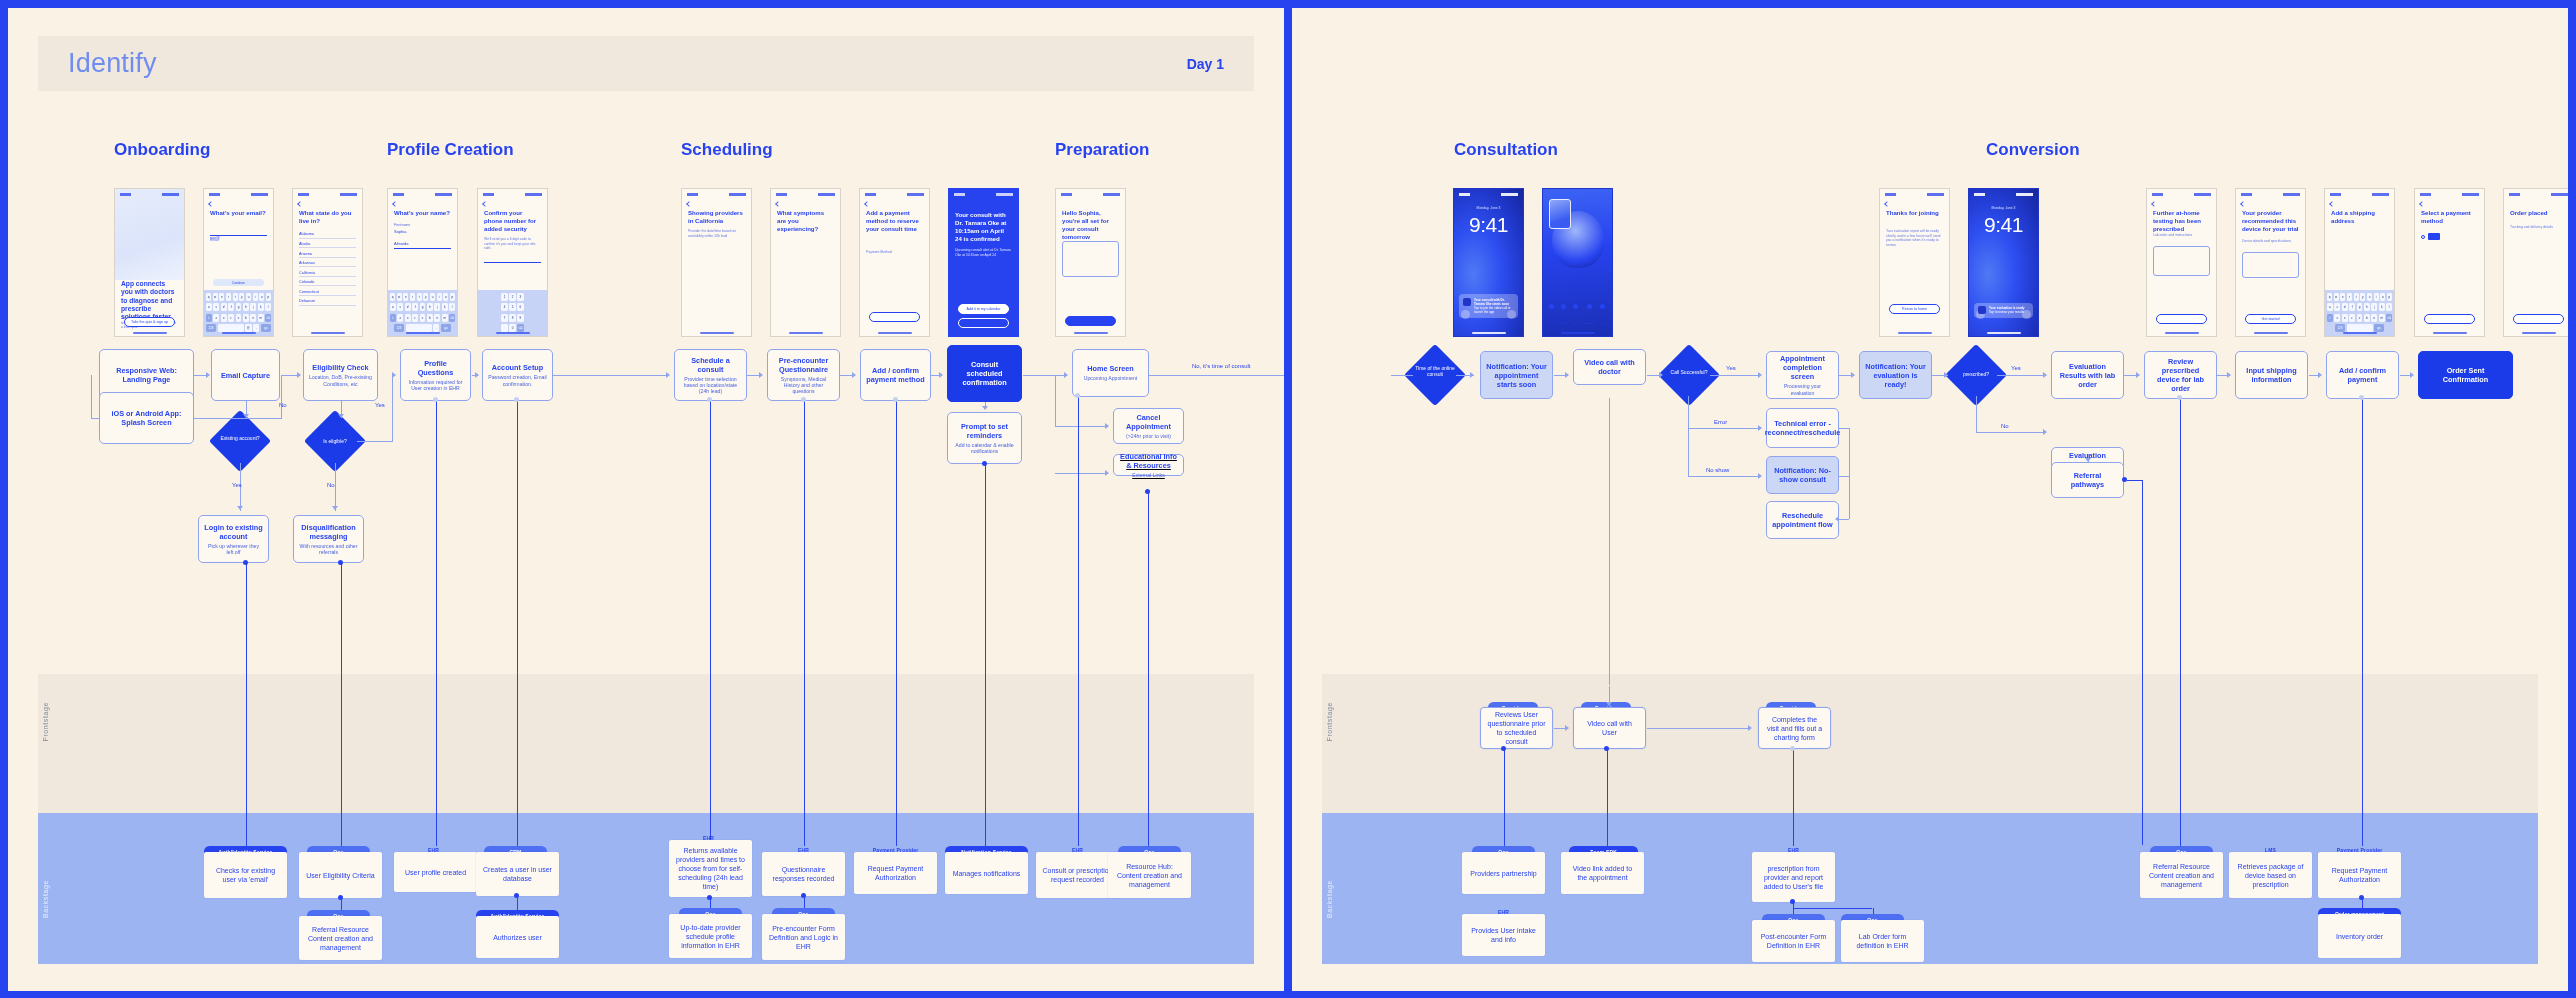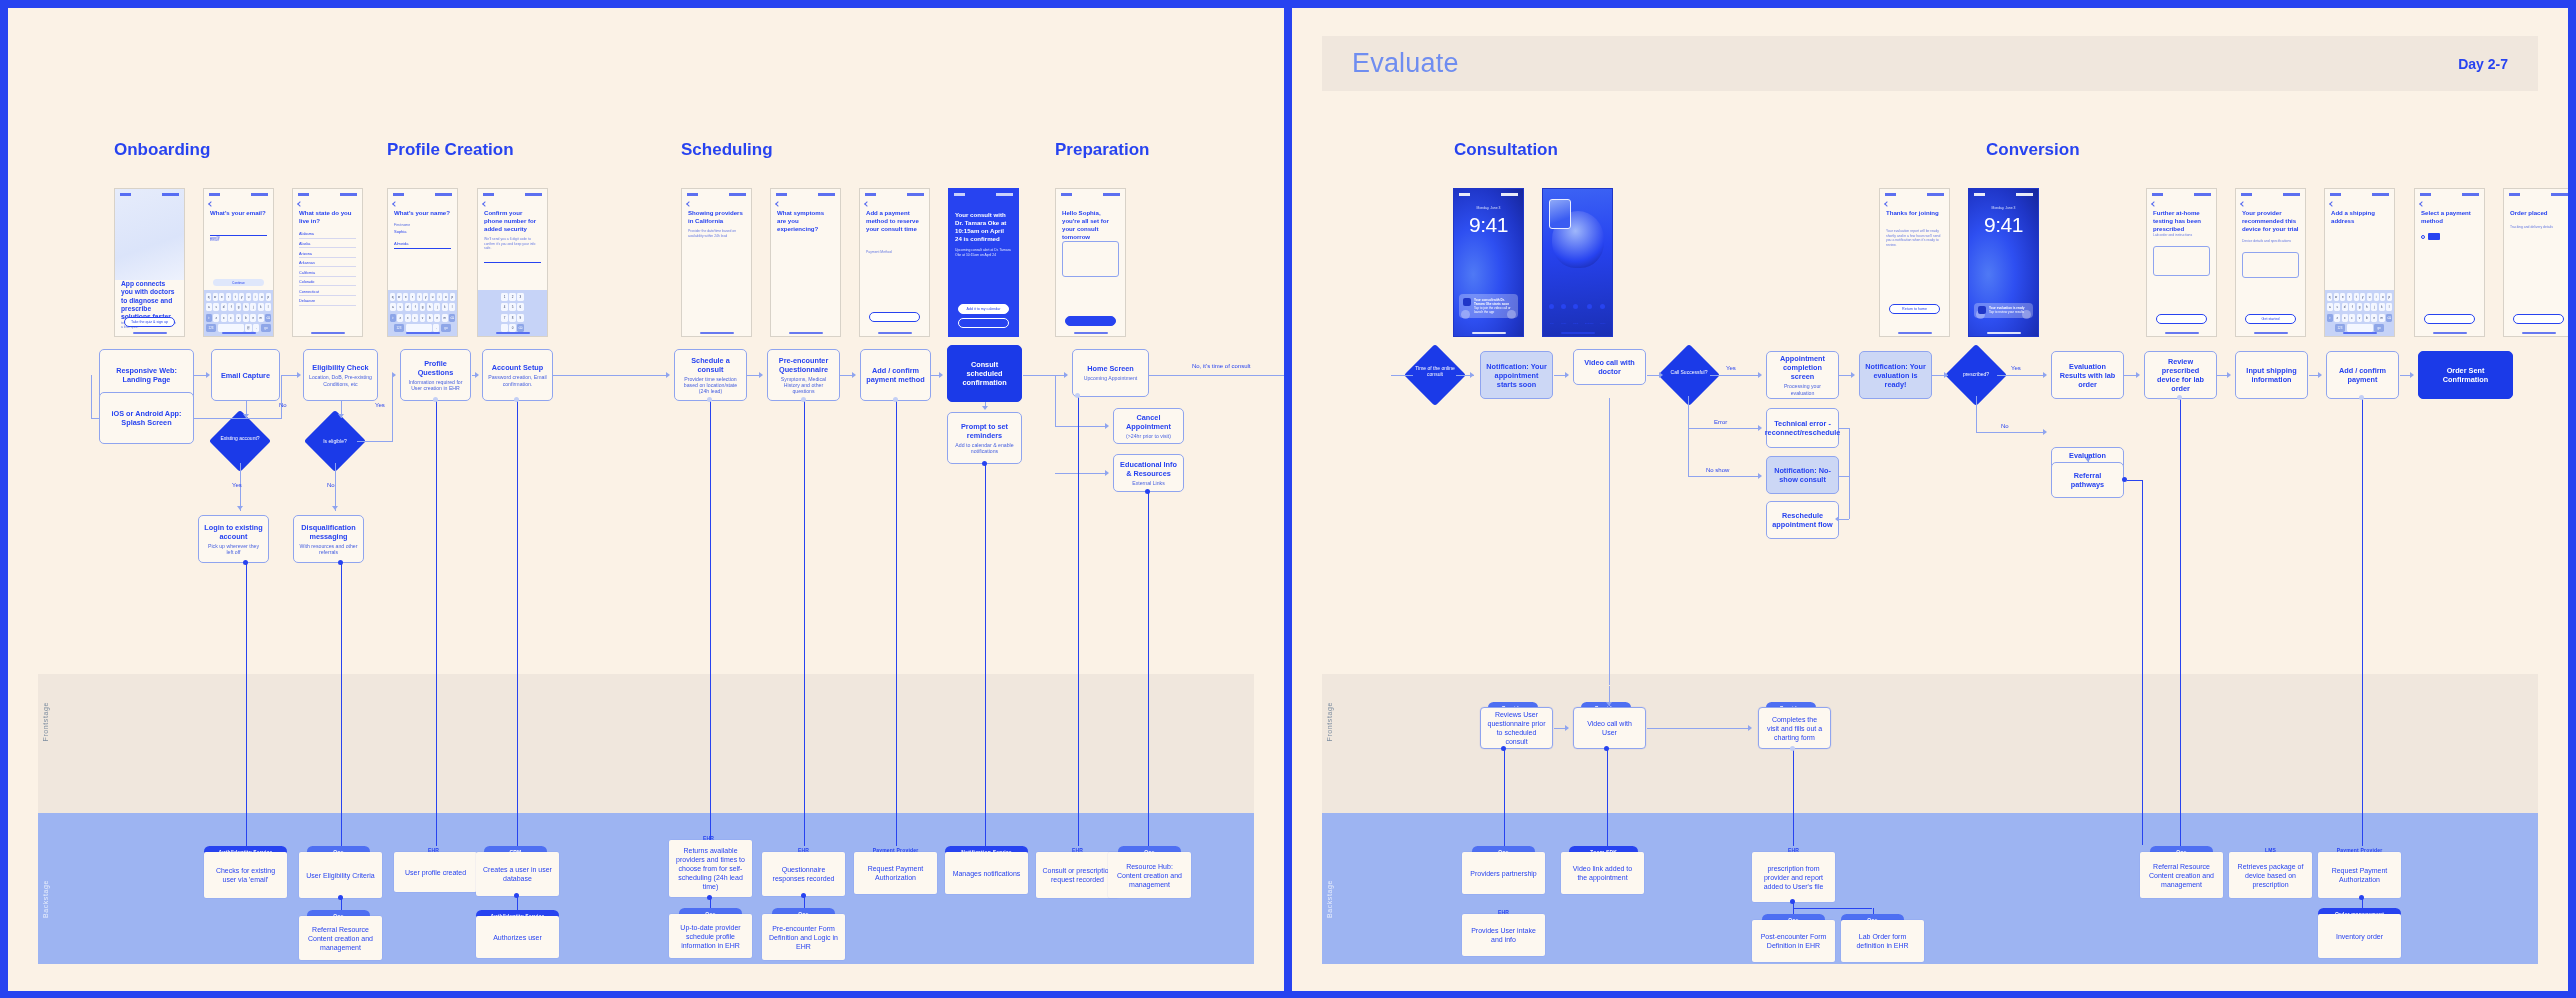--- a/index.html
+++ b/index.html
@@ -251,20 +251,24 @@
     border-bottom-right-radius:6px; background:transparent;
   }
 </style>
 </head>
 <body>
 
 <div class="canvas">
 
   <div class="board" id="board-identify">
 
+    <div class="hdr">
+      <div class="hdr-title">Identify</div>
+      <div class="hdr-day">Day 1</div>
+    </div>
 
     <div class="band-grey" style="top:666px;height:139px;"></div>
     <div class="band-blue" style="top:805px;height:151px;"></div>
     <div class="band-label" style="left:34px;top:694px;">Frontstage</div>
     <div class="band-label onblue" style="left:34px;top:872px;">Backstage</div>
 
     <div class="stage" style="left:106px;top:132px;">Onboarding</div>
     <div class="stage" style="left:379px;top:132px;">Profile Creation</div>
     <div class="stage" style="left:673px;top:132px;">Scheduling</div>
     <div class="stage" style="left:1047px;top:132px;">Preparation</div>
@@ -590,21 +594,21 @@
       <div class="s">Add to calendar &amp; enable notifications</div>
     </div>
     <div class="node" style="left:1064px;top:341px;width:77px;height:48px;">
       <div class="t">Home Screen</div>
       <div class="s">Upcoming Appointment</div>
     </div>
     <div class="node" style="left:1105px;top:400px;width:71px;height:36px;">
       <div class="t">Cancel Appointment</div>
       <div class="s">(&gt;24hr prior to visit)</div>
     </div>
-    <div class="node" style="left:1105px;top:446px;width:71px;height:38px;">
+    <div class="node" style="left:1105px;top:446px;width:71px;height:22px;text-decoration:underline;">
       <div class="t">Educational Info &amp; Resources</div>
       <div class="s">External Links</div>
     </div>
     <div class="node" style="left:190px;top:507px;width:71px;height:48px;">
       <div class="t">Login to existing account</div>
       <div class="s">Pick up wherever they left off</div>
     </div>
     <div class="node" style="left:285px;top:507px;width:71px;height:48px;">
       <div class="t">Disqualification messaging</div>
       <div class="s">With resources and other referrals</div>
@@ -724,24 +728,20 @@
 
     <div class="pill plain" style="left:1038px;top:836px;width:63px;">EHR</div>
     <div class="lcard" style="left:1028px;top:844px;width:83px;height:46px;">Consult or prescription request recorded</div>
 
     <div class="pill light" style="left:1110px;top:838px;width:63px;">Ops</div>
     <div class="lcard" style="left:1100px;top:844px;width:83px;height:46px;">Resource Hub: Content creation and management</div>
   </div>
 
   <div class="board" id="board-evaluate">
 
-    <div class="hdr">
-      <div class="hdr-title">Evaluate</div>
-      <div class="hdr-day">Day 2-7</div>
-    </div>
 
     <div class="band-grey" style="top:666px;height:139px;"></div>
     <div class="band-blue" style="top:805px;height:151px;"></div>
     <div class="band-label" style="left:34px;top:694px;">Frontstage</div>
     <div class="band-label onblue" style="left:34px;top:872px;">Backstage</div>
 
     <div class="stage" style="left:162px;top:132px;">Consultation</div>
     <div class="stage" style="left:694px;top:132px;">Conversion</div>
 
     <div class="phone lock" style="left:161px;top:180px;width:71px;height:149px;">

